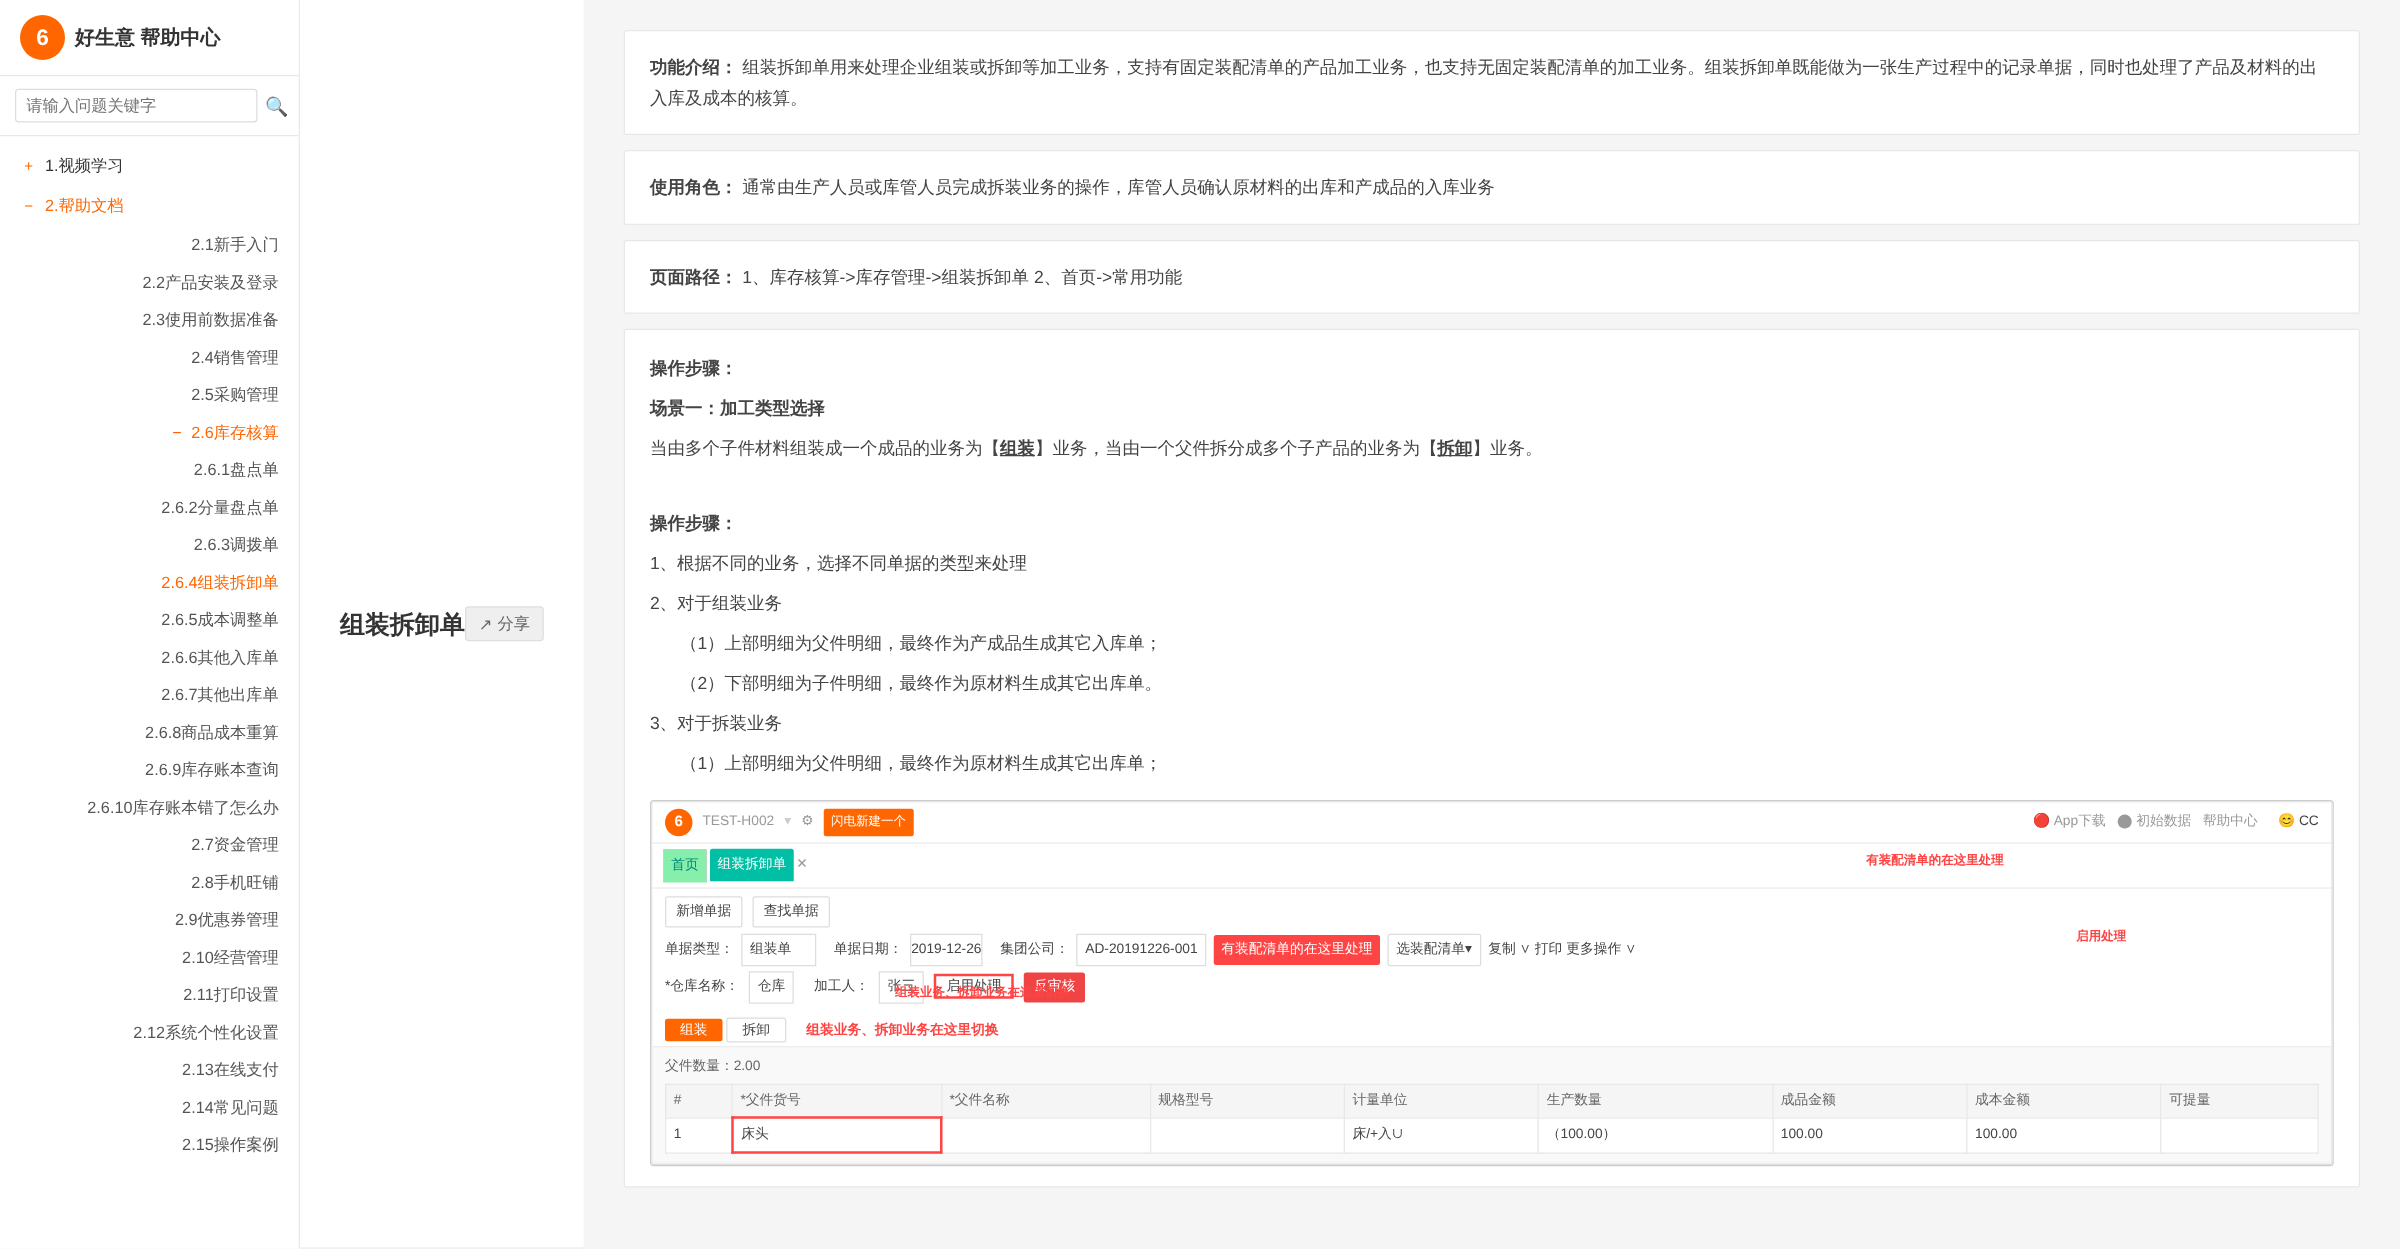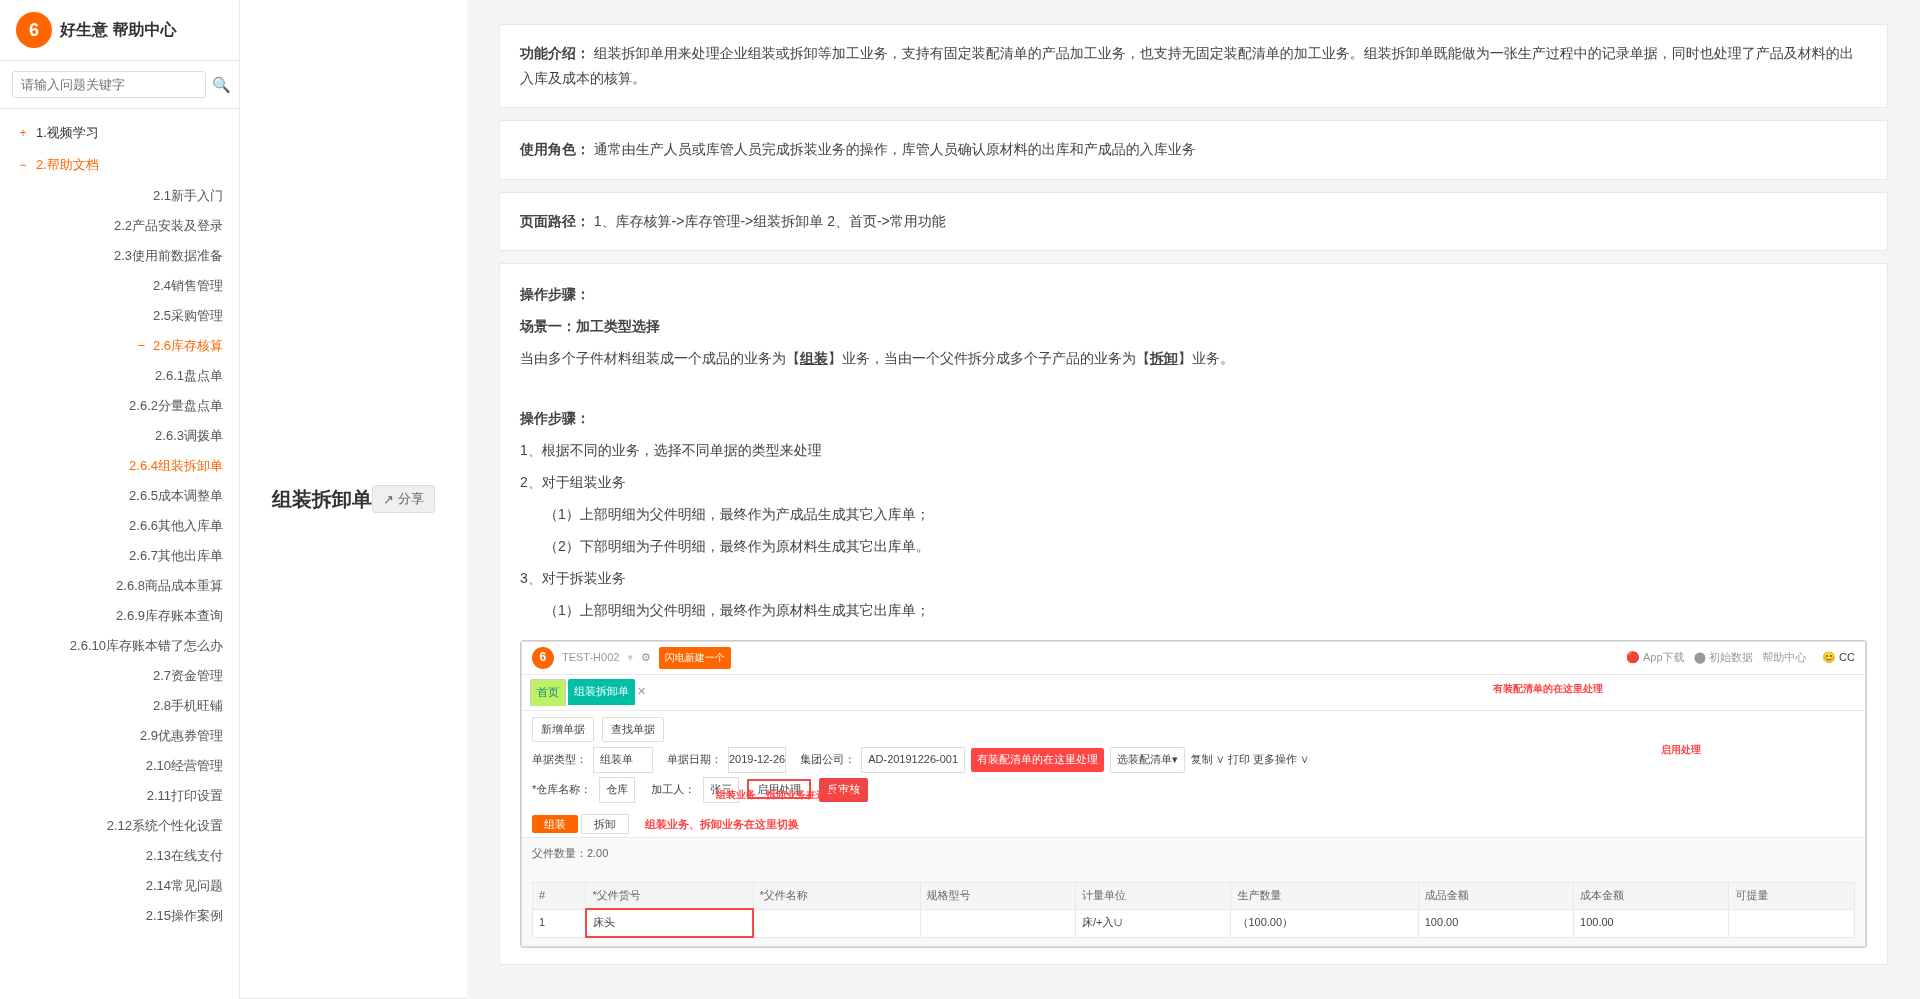--- a/index.html
+++ b/index.html
@@ -312,21 +312,21 @@
               <span style="background:#f60; color:#fff; font-size:10px; padding:2px 6px; border-radius:2px;">闪电新建一个</span>
             </div>
             <div style="display:flex; align-items:flex-start; gap:10px;">
               <span style="font-size:11px; color:#999;">🔴 App下载 &nbsp; ⬤ 初始数据 &nbsp; 帮助中心 &nbsp;</span>
               <span style="font-size:11px;">😊 CC</span>
             </div>
           </div>
 
           <div style="background:#fff; display:flex; align-items:center; border-bottom:1px solid #e8e8e8; padding:0 8px;">
             <div style="display:flex; align-items:center; gap:2px; padding:4px 0;">
-              <span style="font-size:11px; padding:3px 6px; background:#bef264; color:#00897b; border-radius:2px 2px 0 0; border:1px solid #ccc; border-bottom:none;">首页</span>
+              <span style="font-size:11px; padding:3px 6px; background:#86efac; color:#00897b; border-radius:2px 2px 0 0; border:1px solid #ccc; border-bottom:none;">首页</span>
               <span style="font-size:11px; padding:3px 6px; background:#00bfa5; color:#fff; border-radius:2px 2px 0 0;">组装拆卸单</span>
               <span style="font-size:11px; color:#999;">✕</span>
             </div>
           </div>
 
           <div style="background:#fff; padding:6px 10px;">
             <div style="display:flex; align-items:center; gap:8px; margin-bottom:5px;">
               <span style="font-size:11px; padding:2px 8px; border:1px solid #ddd; border-radius:2px; cursor:pointer;">新增单据</span>
               <span style="font-size:11px; padding:2px 8px; border:1px solid #ddd; border-radius:2px; cursor:pointer;">查找单据</span>
             </div>
@@ -357,21 +357,21 @@
 
           <div style="background:#fff; border-bottom:1px solid #e8e8e8; padding:2px 10px; display:flex; align-items:center; gap:0;">
             <div style="position:relative; display:inline-block;">
               <span style="background:#f60; color:#fff; padding:3px 12px; font-size:11px; cursor:pointer; border-radius:2px;">组装</span>
               <span style="border:1px solid #ddd; padding:3px 12px; font-size:11px; cursor:pointer; border-radius:2px;">拆卸</span>
             </div>
             <span style="color:#ff4444; font-size:11px; margin-left:16px; font-weight:bold;">组装业务、拆卸业务在这里切换</span>
           </div>
 
           <div style="background:#f9f9f9; padding:6px 10px;">
-            <div style="font-size:11px; color:#666; margin-bottom:18px;">父件数量：2.00</div>
+            <div style="font-size:11px; color:#666; margin-bottom:3px;">父件数量：2.00</div>
             <table class="app-table">
               <thead>
                 <tr>
                   <th>#</th>
                   <th>*父件货号</th>
                   <th>*父件名称</th>
                   <th>规格型号</th>
                   <th>计量单位</th>
                   <th>生产数量</th>
                   <th>成品金额</th>

